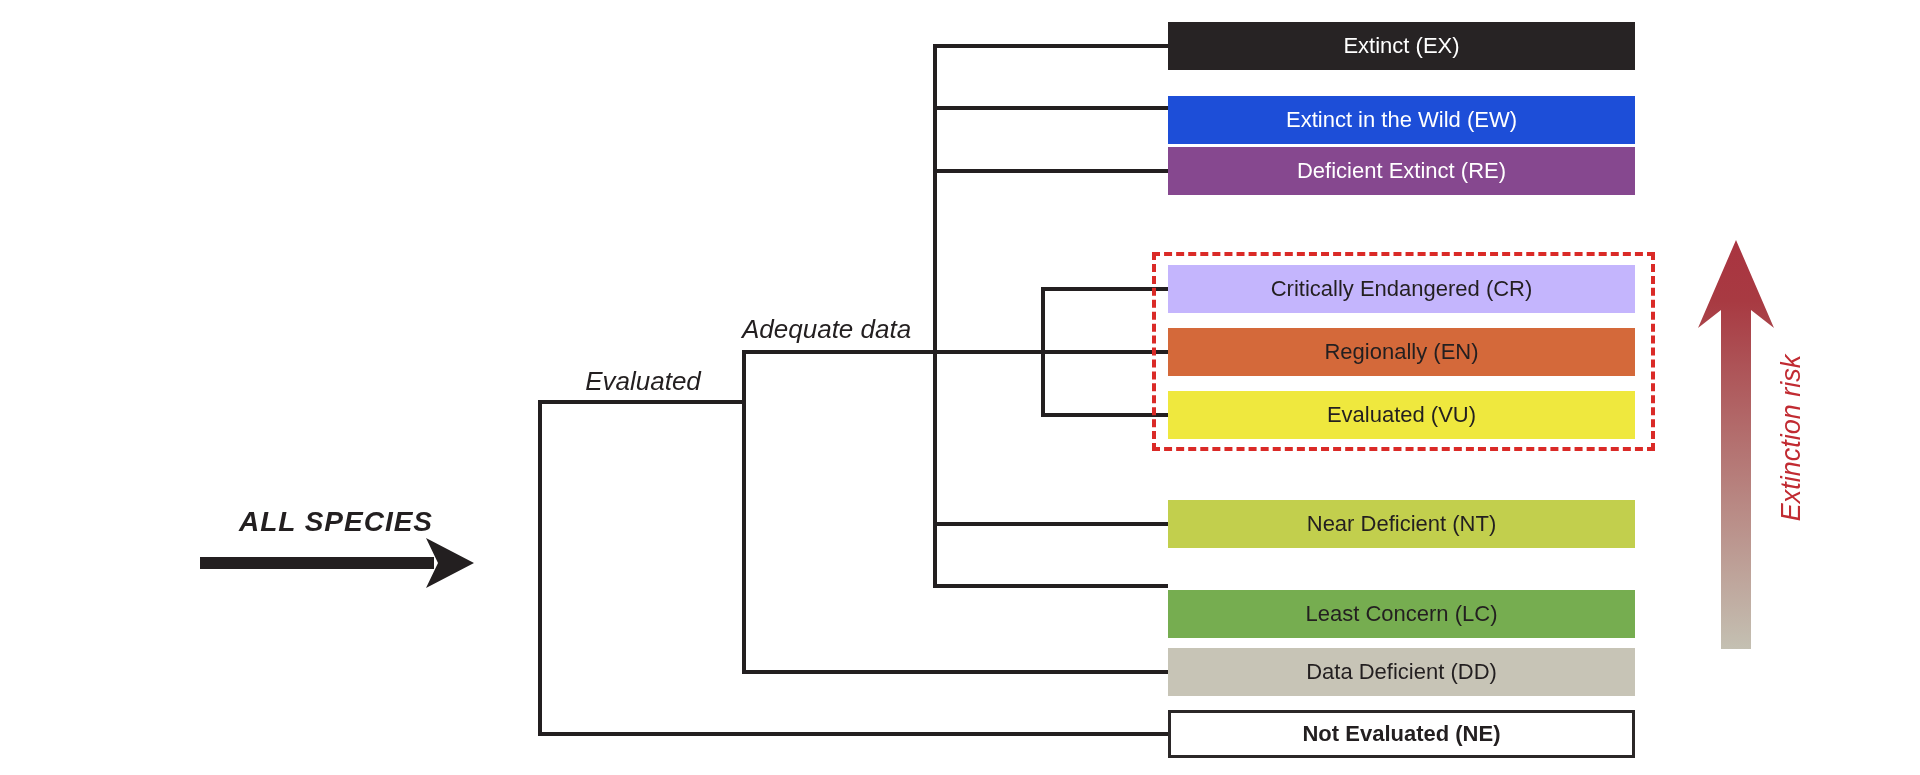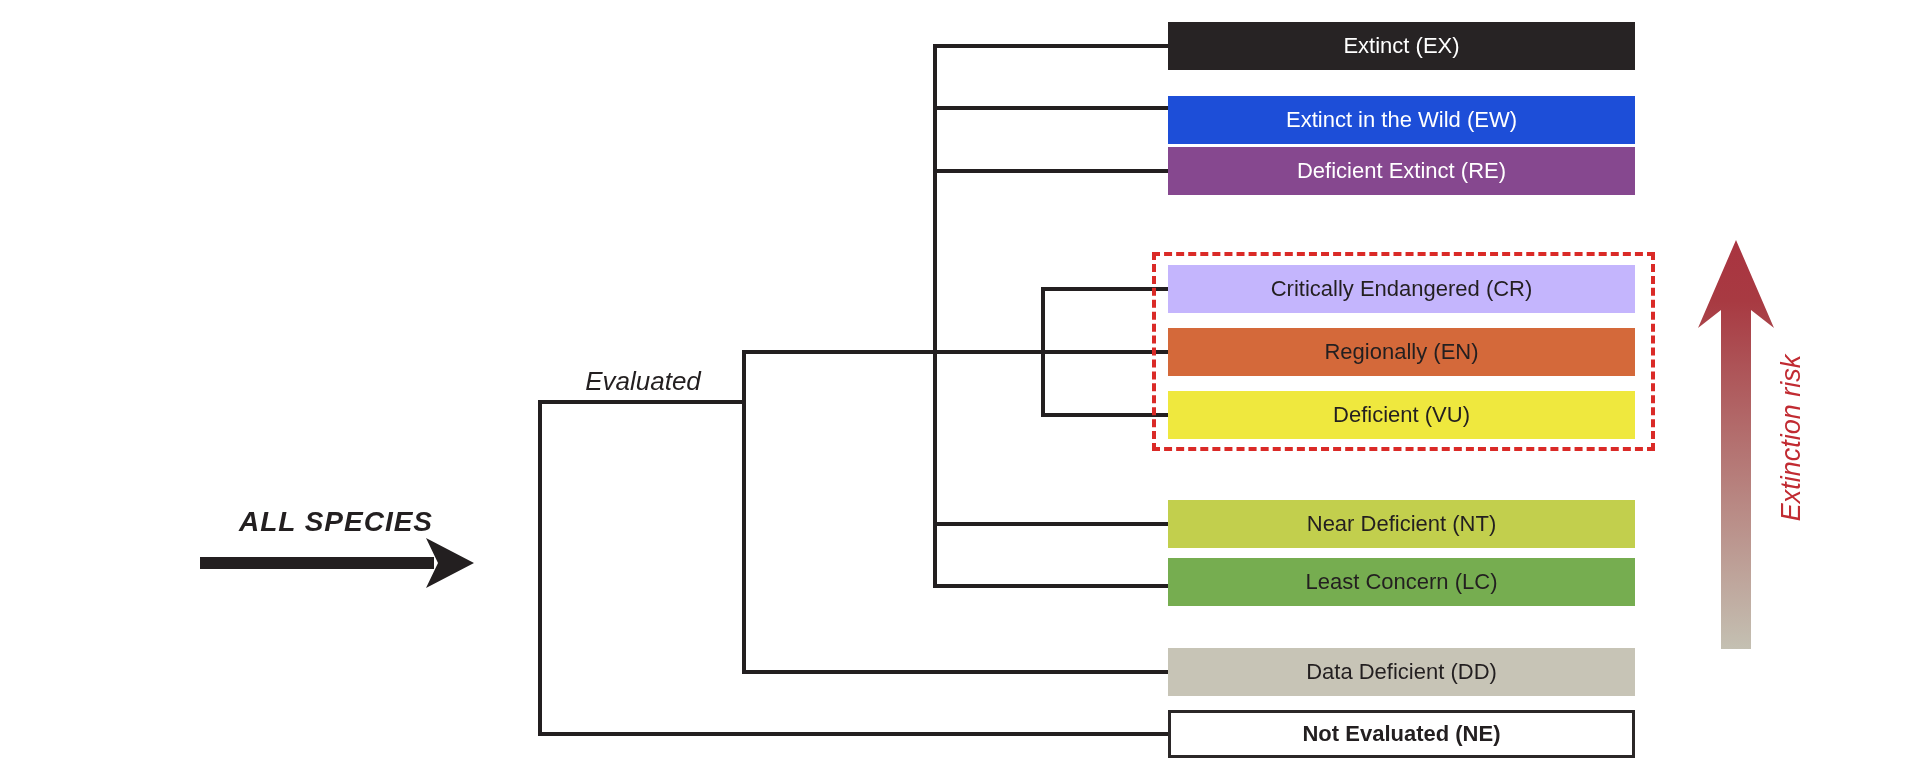--- a/index.html
+++ b/index.html
@@ -54,37 +54,38 @@
       <div class="catbox" style="left: 1168px; top: 147px; width: 467px; height: 48px; background: rgb(134, 72, 143); color: rgb(255, 255, 255);">
         <span>Deficient Extinct (RE)</span>
       </div>
       <div class="catbox" style="left: 1168px; top: 265px; width: 467px; height: 48px; background: #c4b5fd; color: rgb(35, 31, 32);">
         <span>Critically Endangered (CR)</span>
       </div>
       <div class="catbox" style="left: 1168px; top: 328px; width: 467px; height: 48px; background: rgb(212, 105, 58); color: rgb(35, 31, 32);">
         <span>Regionally (EN)</span>
       </div>
       <div class="catbox" style="left: 1168px; top: 391px; width: 467px; height: 48px; background: rgb(239, 232, 62); color: rgb(35, 31, 32);">
-        <span>Deficient (VU)</span>
+        <span>Evaluated (VU)</span>
       </div>
       <div class="catbox" style="left: 1168px; top: 500px; width: 467px; height: 48px; background: rgb(194, 207, 77); color: rgb(35, 31, 32);">
         <span>Near Deficient (NT)</span>
       </div>
-      <div class="catbox" style="left: 1168px; top: 558px; width: 467px; height: 48px; background: rgb(118, 173, 80); color: rgb(35, 31, 32);">
+      <div class="catbox" style="left: 1168px; top: 590px; width: 467px; height: 48px; background: rgb(118, 173, 80); color: rgb(35, 31, 32);">
         <span>Least Concern (LC)</span>
       </div>
       <div class="catbox" style="left: 1168px; top: 648px; width: 467px; height: 48px; background: rgb(199, 196, 182); color: rgb(35, 31, 32);">
         <span>Data Deficient (DD)</span>
       </div>
       <div class="catbox" style="left: 1168px; top: 710px; width: 467px; height: 48px; background: rgb(255, 255, 255); color: rgb(35, 31, 32); border: 3px solid rgb(43, 39, 40); font-weight: bold;">
         <span>Not Evaluated (NE)</span>
       </div>
     </div>
 
   <div class="branch-label evaluated">Evaluated</div>
+  <div class="branch-label adequate">Adequate data</div>
   <div class="species-label">ALL SPECIES</div>
 
   <div class="risk-label" style="color: rgb(193, 43, 50);">Extinction risk</div>
 
   <svg class="overlay" width="1920" height="775">
     <defs>
       <linearGradient id="riskGrad" x1="0" y1="240" x2="0" y2="649" gradientUnits="userSpaceOnUse">
         <stop id="gradTop" offset="0" stop-color="#a93440"></stop>
         <stop id="gradMid" offset="0.15" stop-color="#a83a42"></stop>
         <stop id="gradBottom" offset="1" stop-color="#c4c0b2"></stop>

